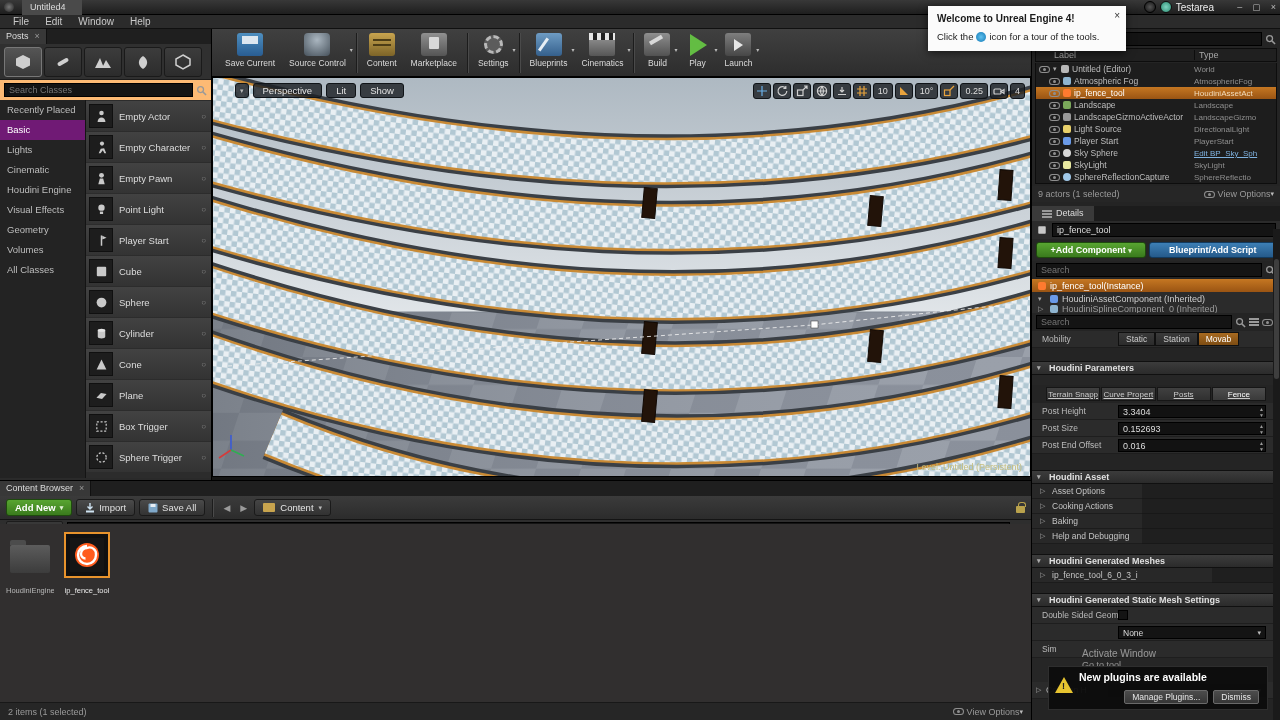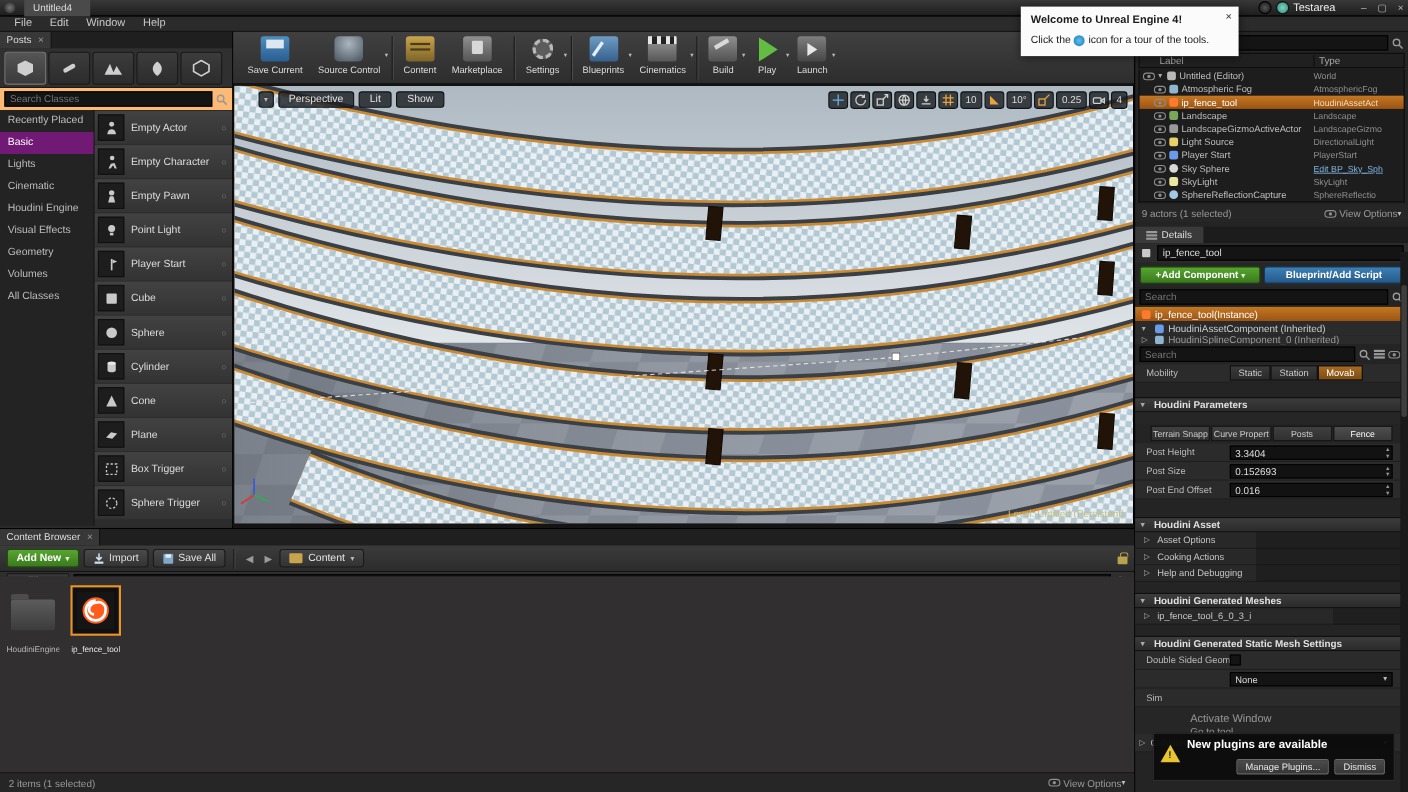--- a/index.html
+++ b/index.html
@@ -138,21 +138,21 @@
   .d-value { flex:1; margin:0 14px 0 0; background:#121212; border:1px solid #000; height:13px; line-height:12px;
              padding:0 4px; font-size:9px; color:#ddd; position:relative;}
   .spin { position:absolute; right:1px; top:0; font-size:5px; color:#9a9a9a; line-height:6px;}
   .d-header { height:14px; background:linear-gradient(#3c3c3c,#2b2b2b); border-top:1px solid #101010;
               border-bottom:1px solid #101010; font-weight:bold; font-size:9px; color:#e0e0e0;
               display:flex; align-items:center; gap:4px; padding-left:5px;}
   .seg { display:flex; }
   .seg-btn { border:1px solid #101010; background:linear-gradient(#3a3a3a,#2b2b2b); padding:0 7px; height:14px;
              line-height:13px; font-size:8.5px; color:#ccc;}
   .seg-btn.sel { background:linear-gradient(#a86a20,#7d4c13); color:#fff;}
-  .ptabs { display:flex; gap:1px; padding:2px 14px;}
+  .ptabs { display:flex; gap:1px; padding:2px 14px;text-decoration:underline;}
   .ptab { flex:1; text-align:center; background:linear-gradient(#404040,#303030); border:1px solid #161616;
           font-size:8px; height:14px; line-height:13px; color:#ccc; white-space:nowrap; overflow:hidden;}
   .ptab.sel { background:linear-gradient(#4e4e4e,#3a3a3a); color:#fff;}
   .ha-row { display:flex; height:15px; align-items:center; font-size:8.5px; color:#c5c5c5;}
   .ha-left { width:110px; background:#282828; height:100%; display:flex; align-items:center; gap:4px;
              padding-left:8px; border-bottom:1px solid #1c1c1c;}
   .ha-right { flex:1; background:#1f1f1f; height:100%; border-bottom:1px solid #181818;}
   .chk-box { width:10px; height:10px; background:#141414; border:1px solid #000;}
   .dd { flex:1; margin-right:14px; background:#141414; border:1px solid #000; height:13px; line-height:12px;
         padding:0 4px; font-size:8.5px; color:#ddd; display:flex;}
@@ -809,20 +809,27 @@
   <div class="ha-row">
     <div class="ha-left">
         <span class="exp">▷</span>
         <span>Cooking Actions</span>
       </div>
     <div class="ha-right"></div>
   </div>
   <div class="ha-row">
     <div class="ha-left">
         <span class="exp">▷</span>
+        <span>Baking</span>
+      </div>
+    <div class="ha-right"></div>
+  </div>
+  <div class="ha-row">
+    <div class="ha-left">
+        <span class="exp">▷</span>
         <span>Help and Debugging</span>
       </div>
     <div class="ha-right"></div>
   </div>
   <div style="height:10px;background:#242424"></div>
   <div class="d-header">
     <span class="exp">▾</span>
     <span>Houdini Generated Meshes</span>
   </div>
   <div class="ha-row">

